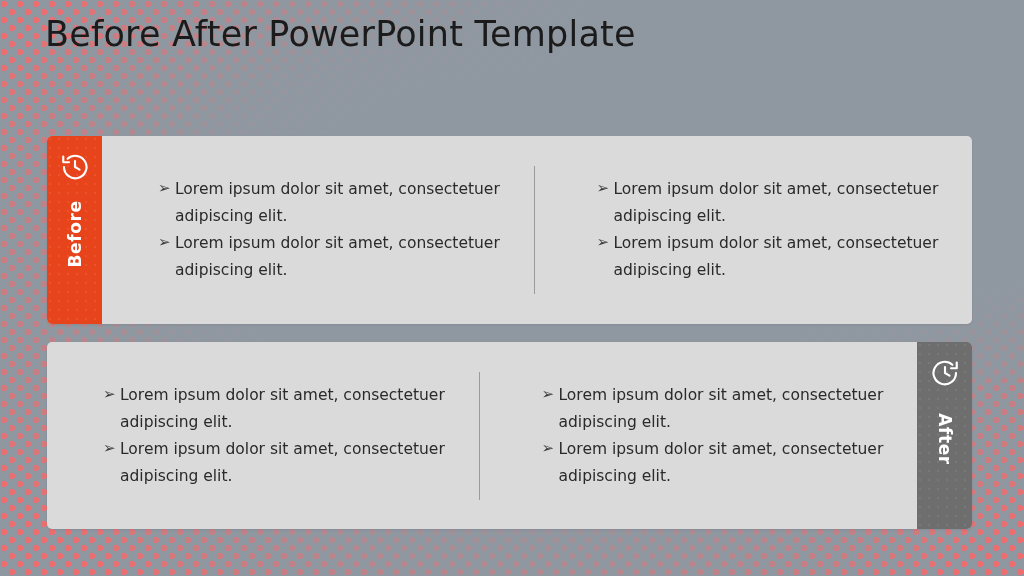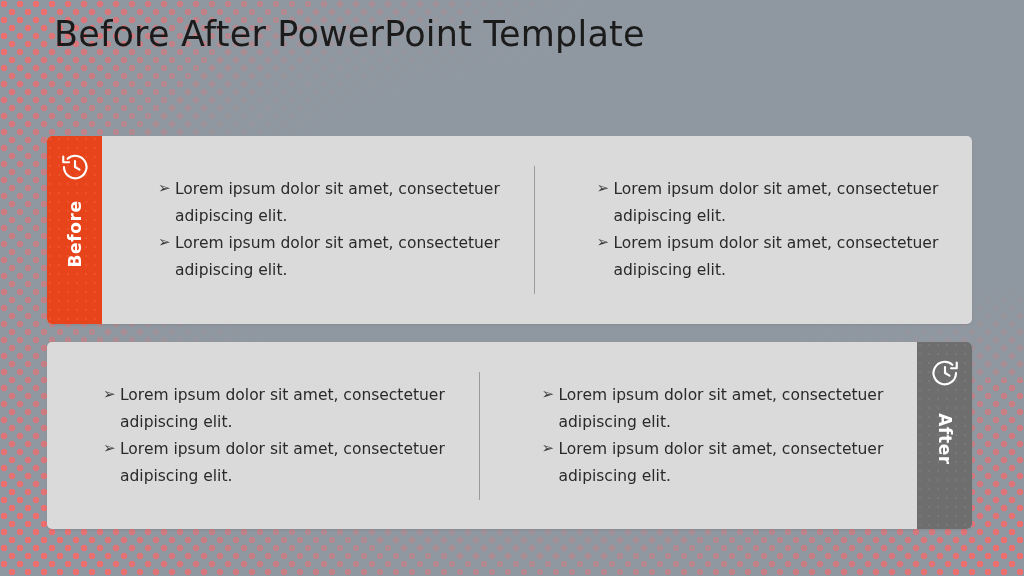--- a/index.html
+++ b/index.html
@@ -46,21 +46,21 @@
   .halftone .fade-tr {
     position: absolute;
     top: -40px; right: -60px;
     width: 620px; height: 420px;
     background: radial-gradient(ellipse at 78% 16%, #8f98a1 0%, #8f98a1 52%, rgba(143,152,161,0) 84%);
   }
 
   
   .title {
     position: absolute;
-    left: 54px;
+    left: 45px;
     top: 12px;
     font-size: 35px;
     line-height: 44px;
     color: #1b1b1b;
     font-weight: 400;
     letter-spacing: 0.2px;
     white-space: nowrap;
   }
 
   

